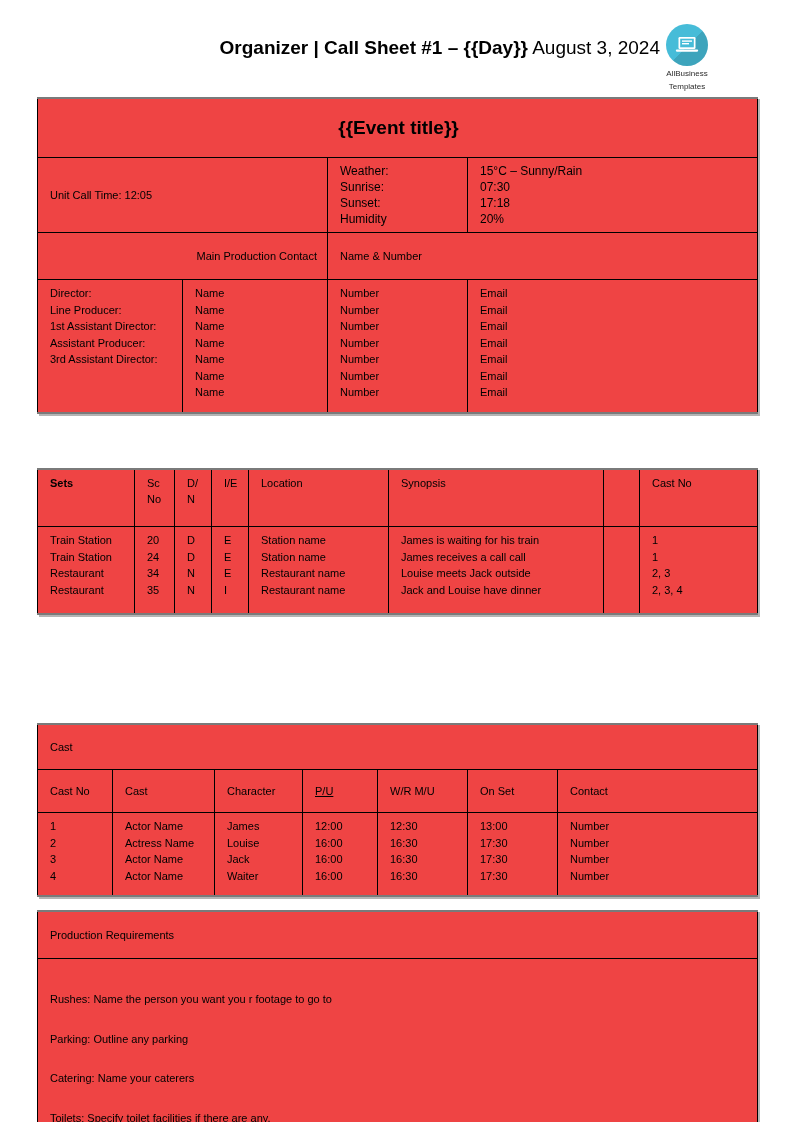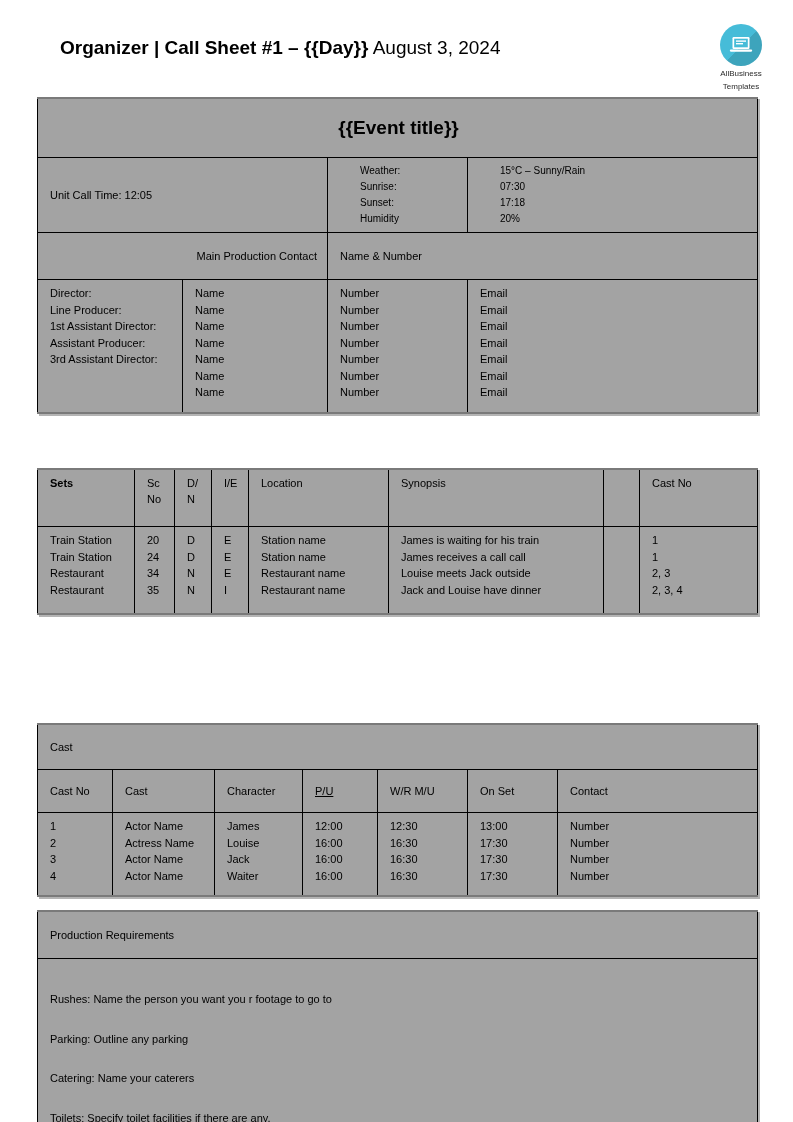--- a/index.html
+++ b/index.html
@@ -29,31 +29,31 @@
     left: 0;
     top: 0;
     width: 793px;
     height: 96px;
   }
   .doc-title {
     position: absolute;
     left: 60px;
     top: 36px;
     width: 600px;
-    text-align: left;
+    text-align: right;
     font-size: 19px;
     line-height: 24px;
     white-space: nowrap;
   }
   .doc-title .t-bold { font-weight: bold; }
   .doc-title .t-norm { font-weight: normal; }
 
   .logo-block {
     position: absolute;
-    left: 712px;
+    left: 658px;
     top: 24px;
     width: 58px;
     text-align: center;
   }
   .logo-circle {
     width: 42px;
     height: 42px;
     border-radius: 50%;
     background: #46bcd8;
     margin: 0 auto;
@@ -79,21 +79,21 @@
     color: #2b2b2b;
     margin-top: 3px;
     font-family: "Liberation Sans", sans-serif;
   }
 
   
   .tbl {
     position: absolute;
     border-collapse: collapse;
     table-layout: fixed;
-    background: #a3a3a3;
+    background: #ef4444;
     box-shadow: 2px 2px 0 0 #b4b4b4;
   }
   .tbl td, .tbl th {
     border: 1px solid #000000;
     padding: 0;
     vertical-align: top;
     font-weight: normal;
     text-align: left;
     font-size: 11px;
     line-height: 16px;
@@ -118,21 +118,21 @@
     line-height: 24px;
   }
   .unit-call-cell {
     vertical-align: middle !important;
     font-weight: bold;
     font-size: 11.5px;
   }
   .weather-label-cell, .weather-value-cell {
     vertical-align: top !important;
   }
-  .wrow { display: block; height: 16px; line-height: 16px; font-size: 10px; margin-left: 20px; }
+  .wrow { display: block; height: 16px; line-height: 16px; font-size: 12px; }
   .contact-label-cell {
     text-align: right !important;
     vertical-align: middle !important;
     height: 36px;
     font-size: 12px;
   }
   .contact-value-cell {
     vertical-align: middle !important;
     font-size: 12px;
   }

